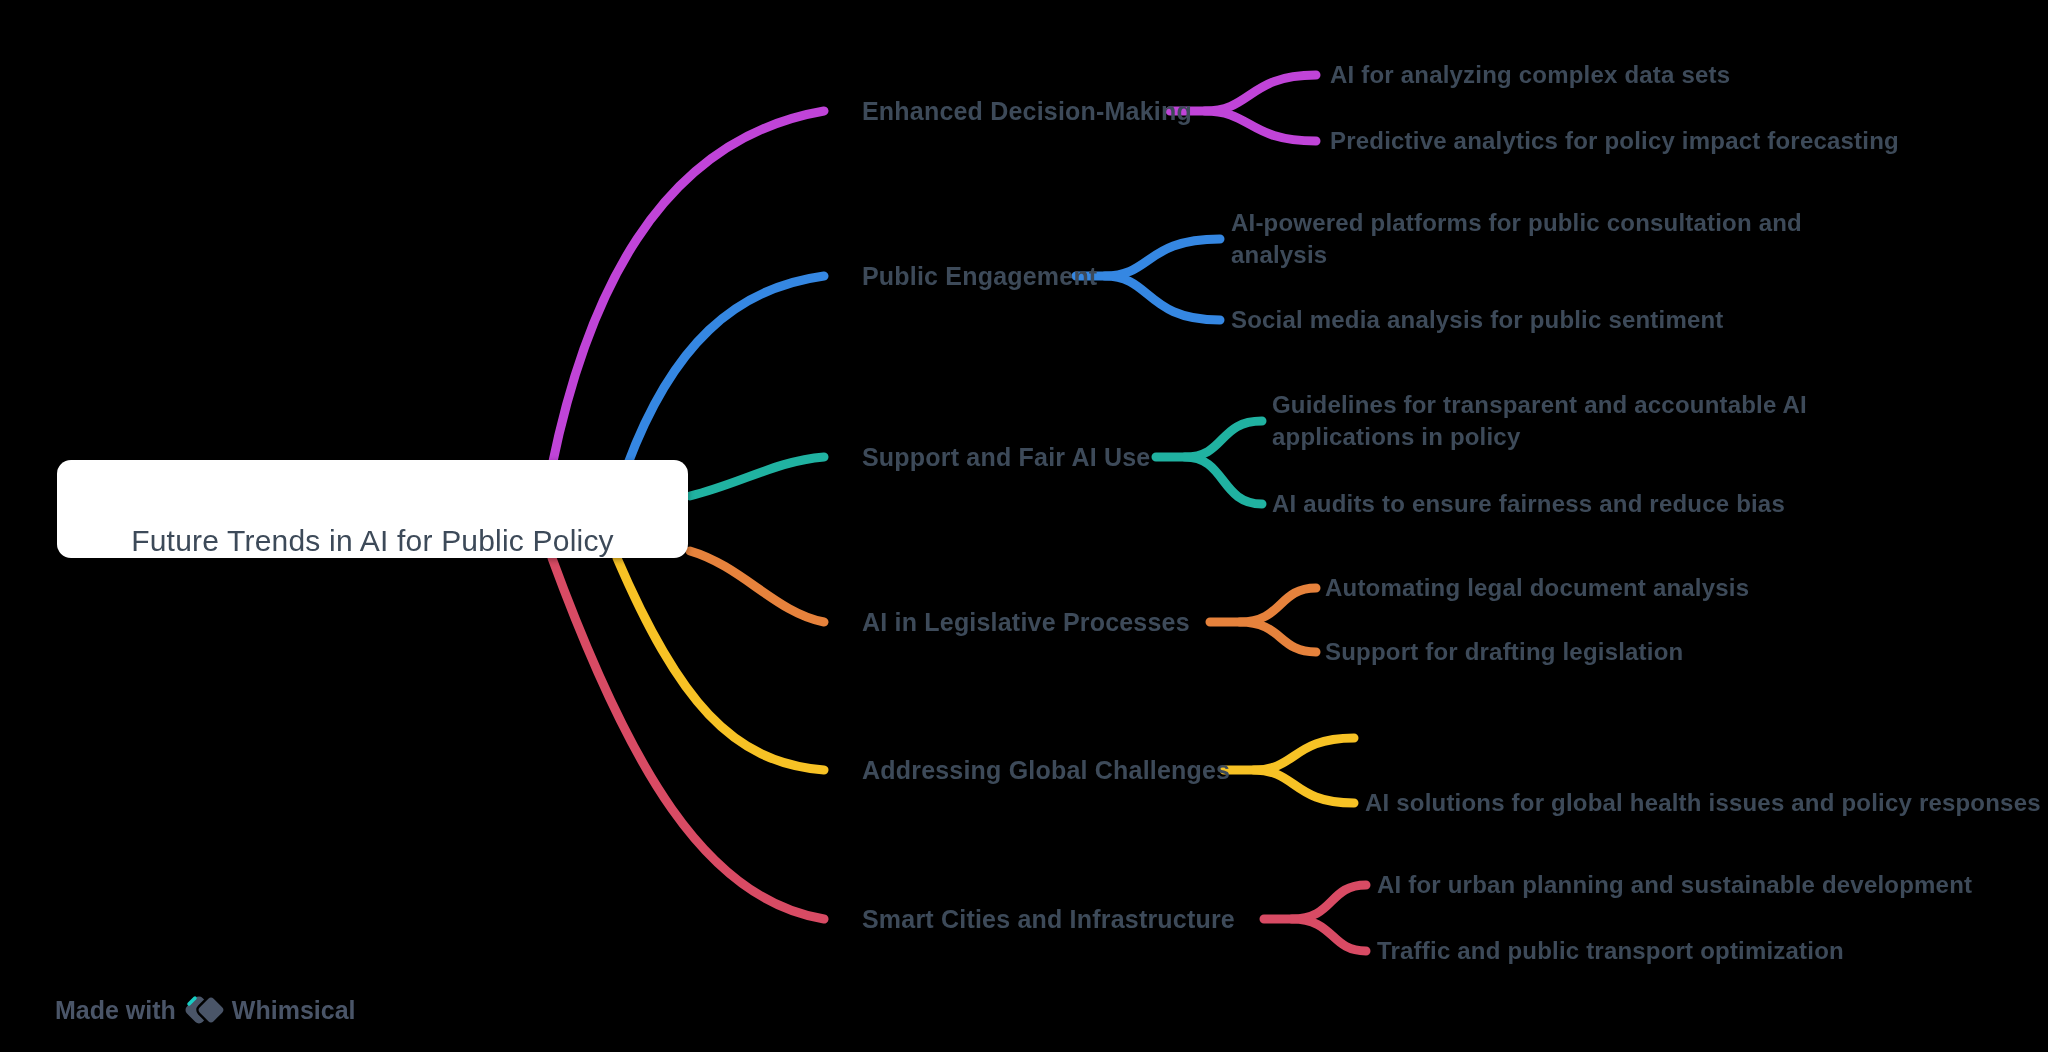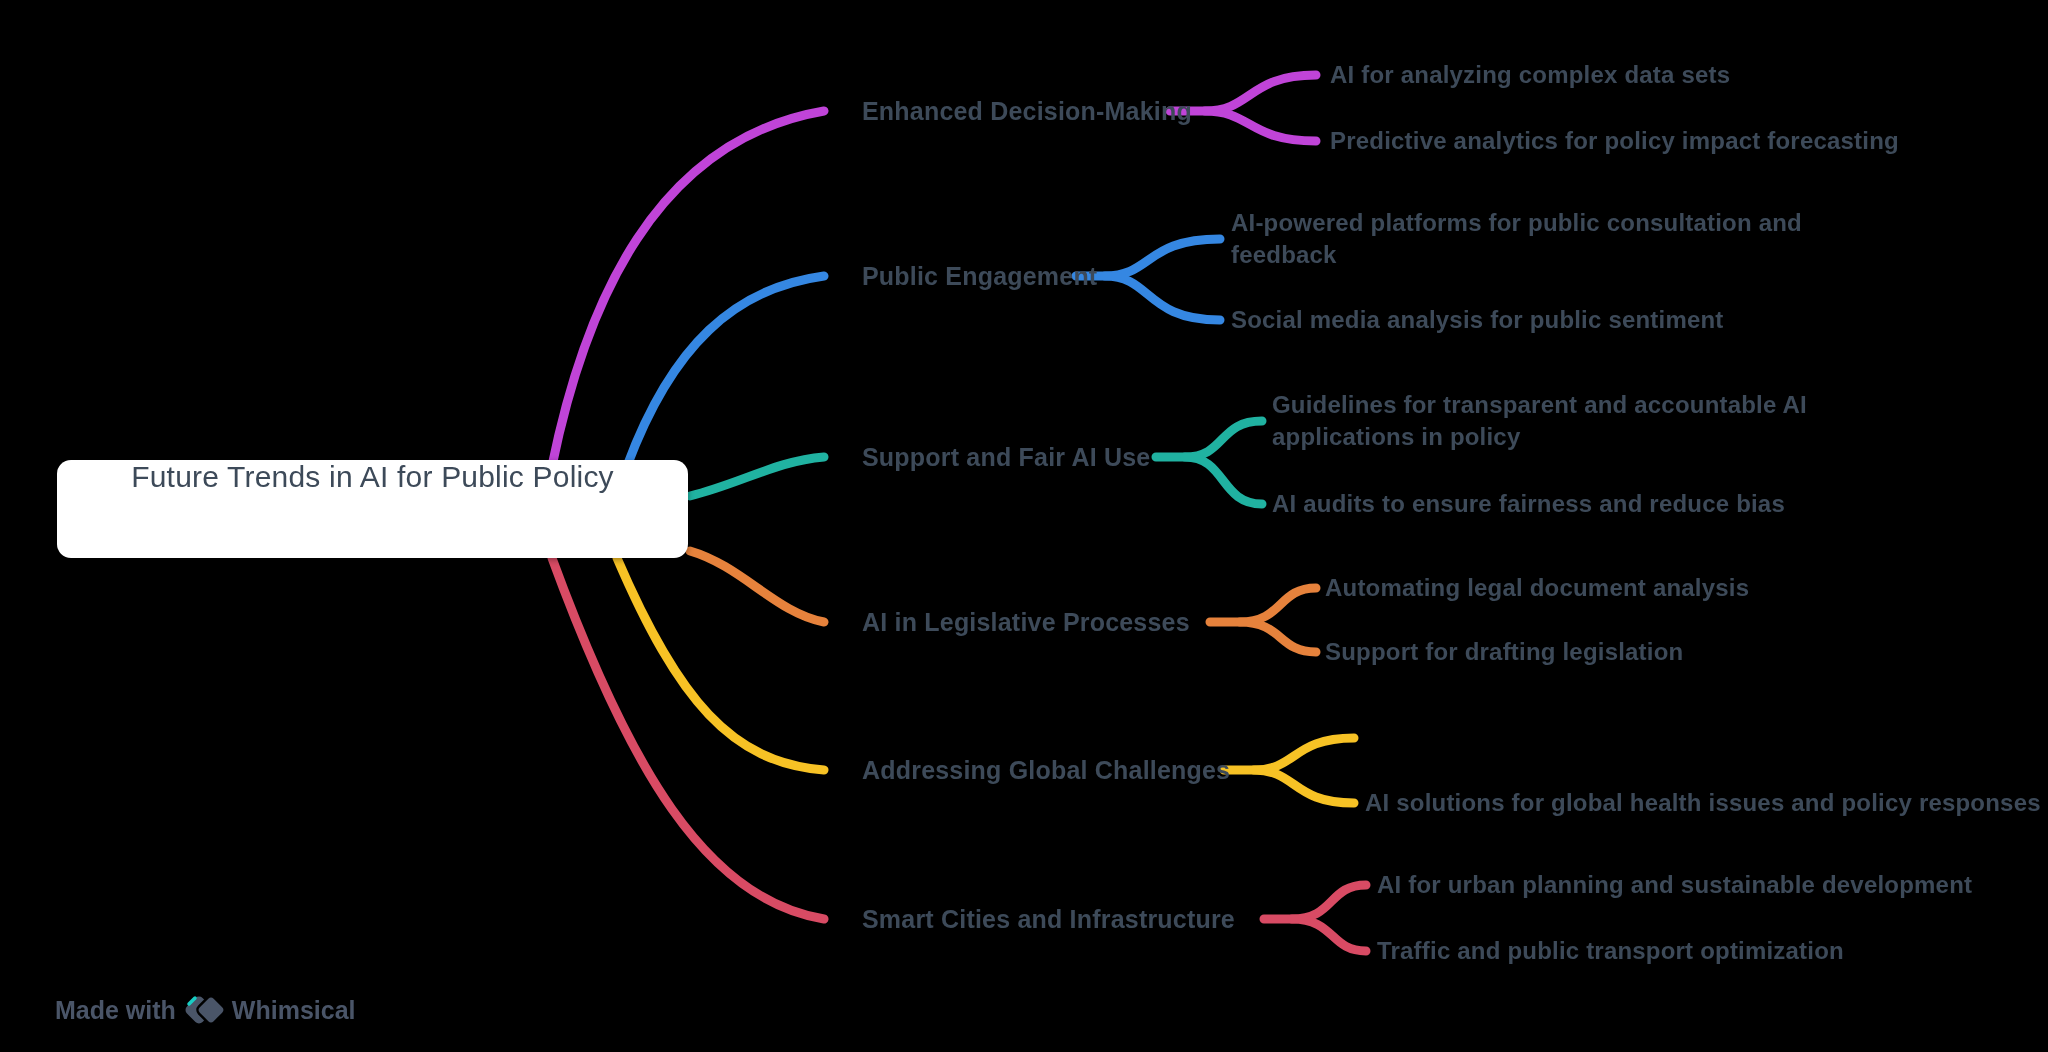--- a/index.html
+++ b/index.html
@@ -7,21 +7,21 @@
     position:relative;
     width:2048px;height:1052px;
     background:#000000;
     overflow:hidden;
     font-family:"Liberation Sans", sans-serif;
   }
   .links{position:absolute;left:0;top:0;z-index:1;}
   .root-node{
     position:absolute;left:57px;top:460px;width:631px;height:98px;
     background:#ffffff;border-radius:14px;z-index:2;
-    display:flex;align-items:flex-start;justify-content:center;
+    display:flex;align-items:flex-end;justify-content:center;
     box-shadow:0 2px 6px rgba(0,0,0,.35);
   }
   .root-node span{
     font-size:30px;font-weight:500;color:#3D4A59;white-space:nowrap;
     letter-spacing:.2px;
   }
   .branch-label{
     position:absolute;z-index:3;transform:translateY(-50%);
     font-size:25px;font-weight:700;color:#3D4A59;white-space:nowrap;
     letter-spacing:.2px;
@@ -90,21 +90,21 @@
 
   <div class="leaf" style="left:1330px;top:75px">
     <div class="leaf-line">AI for analyzing complex data sets</div>
   </div>
   <div class="leaf" style="left:1330px;top:141px">
     <div class="leaf-line">Predictive analytics for policy impact forecasting</div>
   </div>
 
   <div class="leaf" style="left:1231px;top:239px">
     <div class="leaf-line">AI-powered platforms for public consultation and</div>
-    <div class="leaf-line">feedback</div>
+    <div class="leaf-line">analysis</div>
   </div>
   <div class="leaf" style="left:1231px;top:320px">
     <div class="leaf-line">Social media analysis for public sentiment</div>
   </div>
 
   <div class="leaf" style="left:1272px;top:421px">
     <div class="leaf-line">Guidelines for transparent and accountable AI</div>
     <div class="leaf-line">applications in policy</div>
   </div>
   <div class="leaf" style="left:1272px;top:504px">

